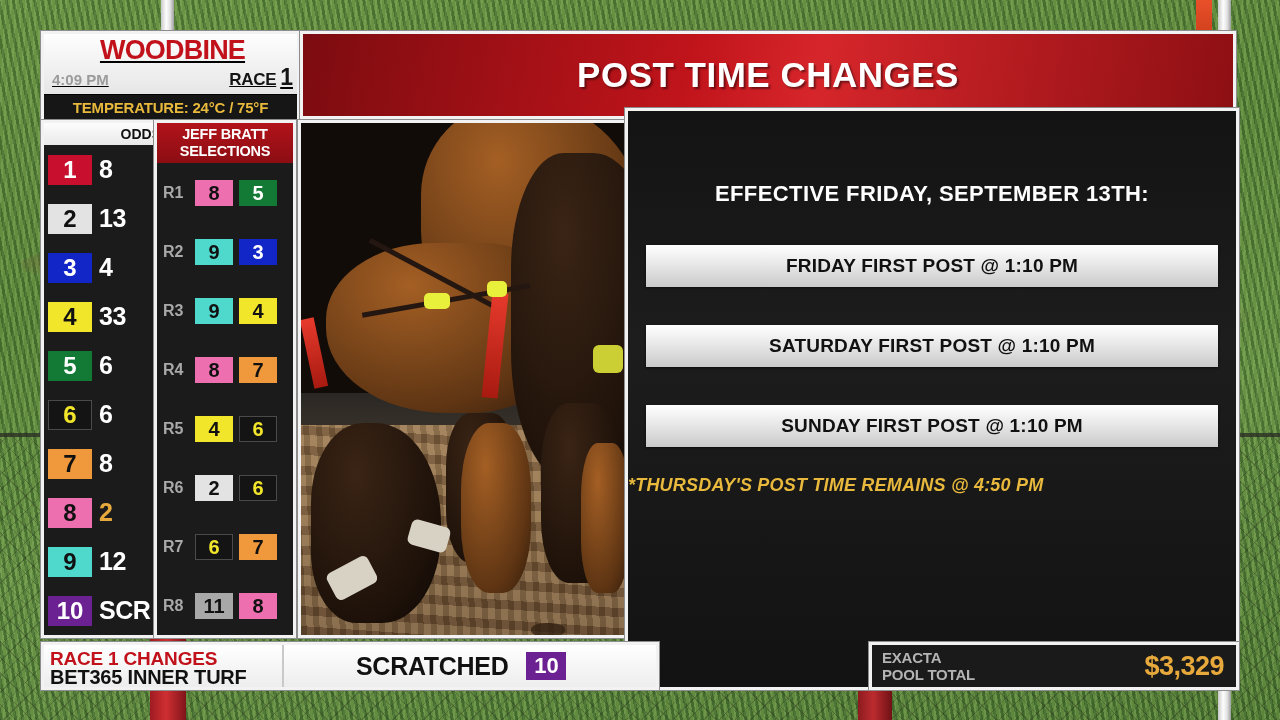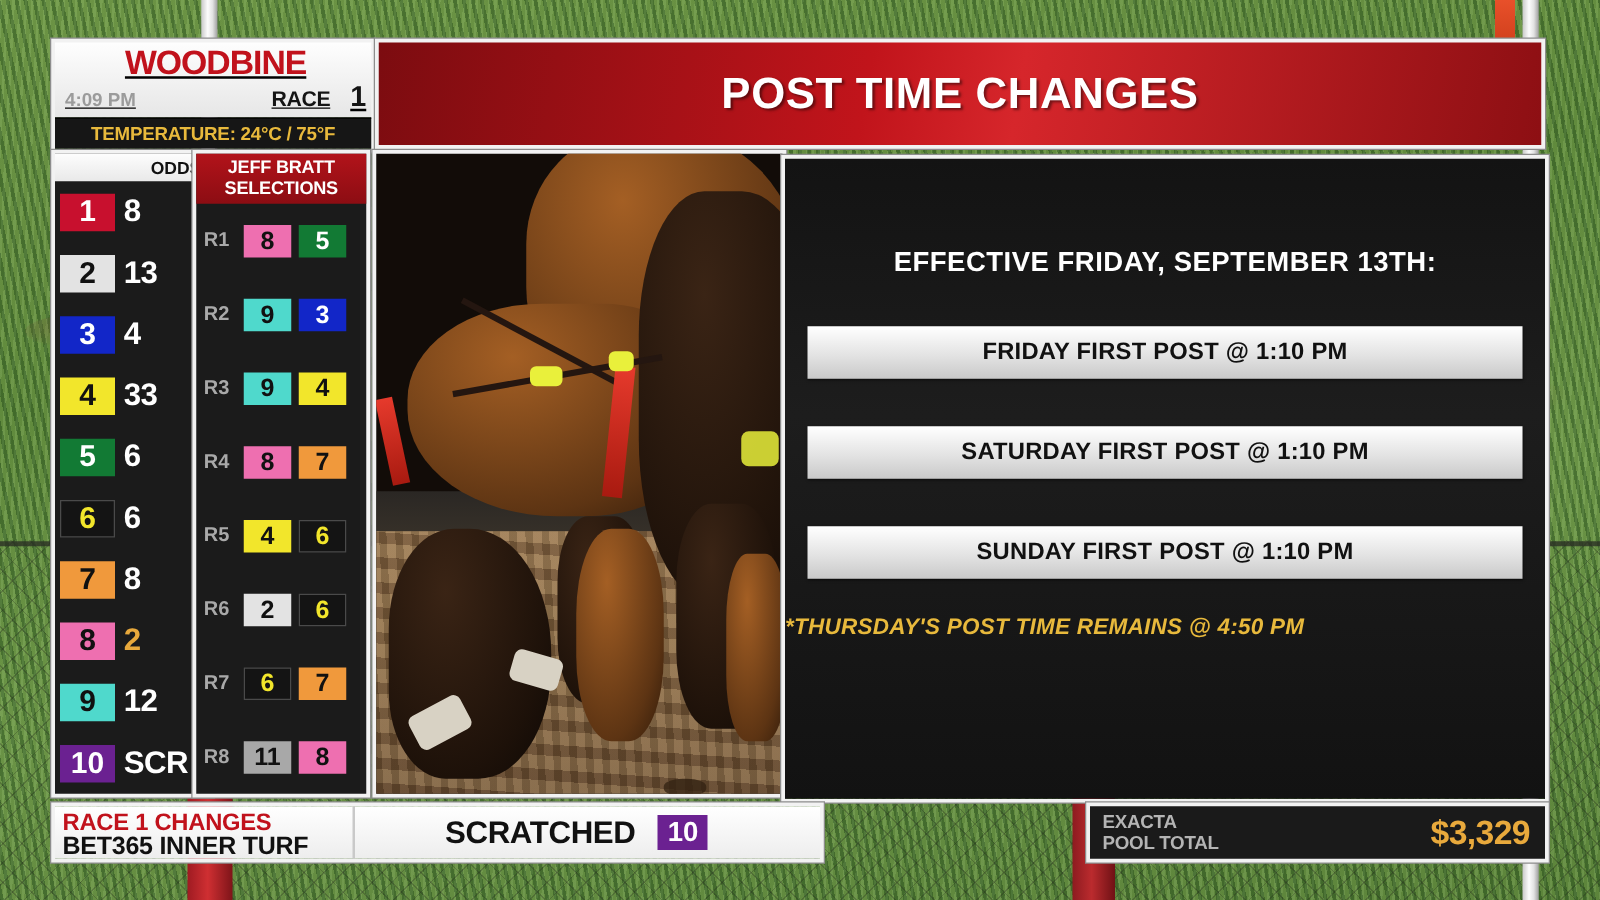--- a/index.html
+++ b/index.html
@@ -67,21 +67,21 @@
     text-decoration: underline;
   }
   .th-left { flex: 1; padding: 1px 0 0 6px; position: relative; }
   .th-track {
     color: #c1121c; font-weight: bold; font-size: 27px; letter-spacing: -.8px;
     line-height: 30px; text-align: center; padding-right: 2px;
   }
   .th-sub { display: flex; align-items: baseline; justify-content: space-between;
             padding: 0 4px 0 2px; line-height: 24px; }
   .th-time { color: #9b9b9b; font-size: 15px; font-weight: bold; }
-  .th-racewrap { display: flex; align-items: baseline; gap: 16px; }
+  .th-racewrap { display: flex; align-items: baseline; gap: 4px; }
   .th-race { color: #141414; font-size: 17px; font-weight: bold; letter-spacing: -.3px; }
   .th-racenum { color: #141414; font-size: 23px; font-weight: bold; }
   .th-right {
     width: 64px; border-left: 2px solid #b9b9b9; text-align: center;
     display: flex; flex-direction: column; justify-content: center;
   }
   .th-mtp-label { font-size: 17px; font-weight: bold; color: #141414; line-height: 19px; }
   .th-mtp-val { font-size: 27px; font-weight: bold; color: #141414; line-height: 26px; }
   .th-temp {
     height: 25px; background: #161616; border-top: 1px solid #000;
@@ -172,21 +172,21 @@
     color: #fff; font-weight: bold; font-size: 35px; letter-spacing: .5px;
     line-height: 38px; text-shadow: 2px 2px 2px rgba(0,0,0,.45);
   }
   .tb-sub {
     color: #fff; font-weight: bold; font-size: 22px; letter-spacing: .3px;
     line-height: 24px; text-shadow: 1px 1px 2px rgba(0,0,0,.45);
   }
 
   
   #info-board {
-    position: absolute; left: 628px; top: 127px; width: 608px; height: 512px;
+    position: absolute; left: 628px; top: 111px; width: 608px; height: 576px;
     background: linear-gradient(180deg,#131313,#1d1d1d 40%,#121212);
   }
   .ib-heading {
     color: #fff; font-weight: bold; font-size: 22px; text-align: center;
     letter-spacing: .4px; margin-top: 70px;
   }
   .ib-bar {
     margin: 0 18px; height: 42px;
     background: linear-gradient(180deg,#ffffff,#e3e3e3 55%,#c9c9c9);
     display: flex; align-items: center; justify-content: center;

